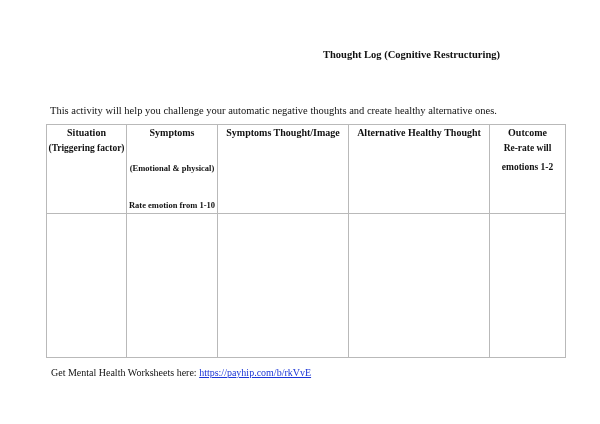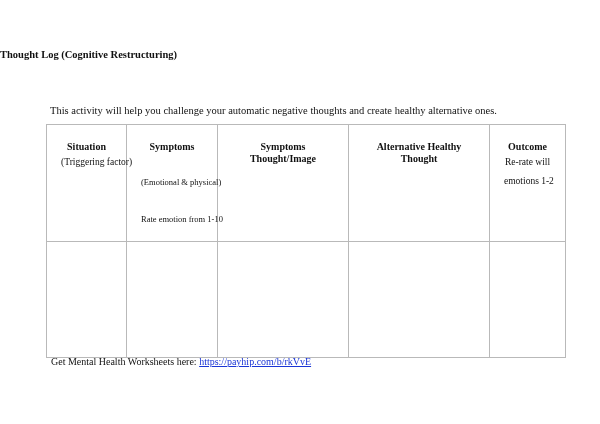--- a/index.html
+++ b/index.html
@@ -13,21 +13,21 @@
       position: relative;
       overflow: hidden;
       font-family: "Liberation Serif", "DejaVu Serif", serif;
       color: #111111;
     }
     .title {
       position: absolute;
       left: 0;
       width: 500px;
       top: 49px;
-      text-align: left;
+      text-align: right;
       font-weight: bold;
       font-size: 10.5px;
     }
     .intro {
       position: absolute;
       left: 50px;
       top: 105px;
       font-size: 10.5px;
       white-space: nowrap;
     }
@@ -37,48 +37,49 @@
       top: 124px;
       width: 519px;
       height: 234px;
       border-collapse: collapse;
       table-layout: fixed;
     }
     table.log td, table.log th {
       border: 1px solid #b9b9b9;
       vertical-align: top;
       text-align: center;
-      padding: 14px;
+      padding: 0;
       font-size: 10px;
     }
     table.log th {
       font-weight: normal;
       height: 51px;
     }
     .hd {
       display: block;
       font-weight: bold;
       font-size: 10px;
       margin-top: 2px;
       line-height: 12px;
     }
     .sub {
       display: block;
       font-size: 9.5px;
       line-height: 19px;
       white-space: nowrap;
+      font-weight: bold;
     }
     .sub.small {
       font-size: 8.5px;
       margin-top: 20px;
     }
     .footer {
       position: absolute;
       left: 51px;
-      top: 356px;
+      top: 367px;
       font-size: 10px;
       white-space: nowrap;
     }
     .footer a {
       color: #1a35d6;
       text-decoration: underline;
     }
   </style>
 </head>
 <body>

